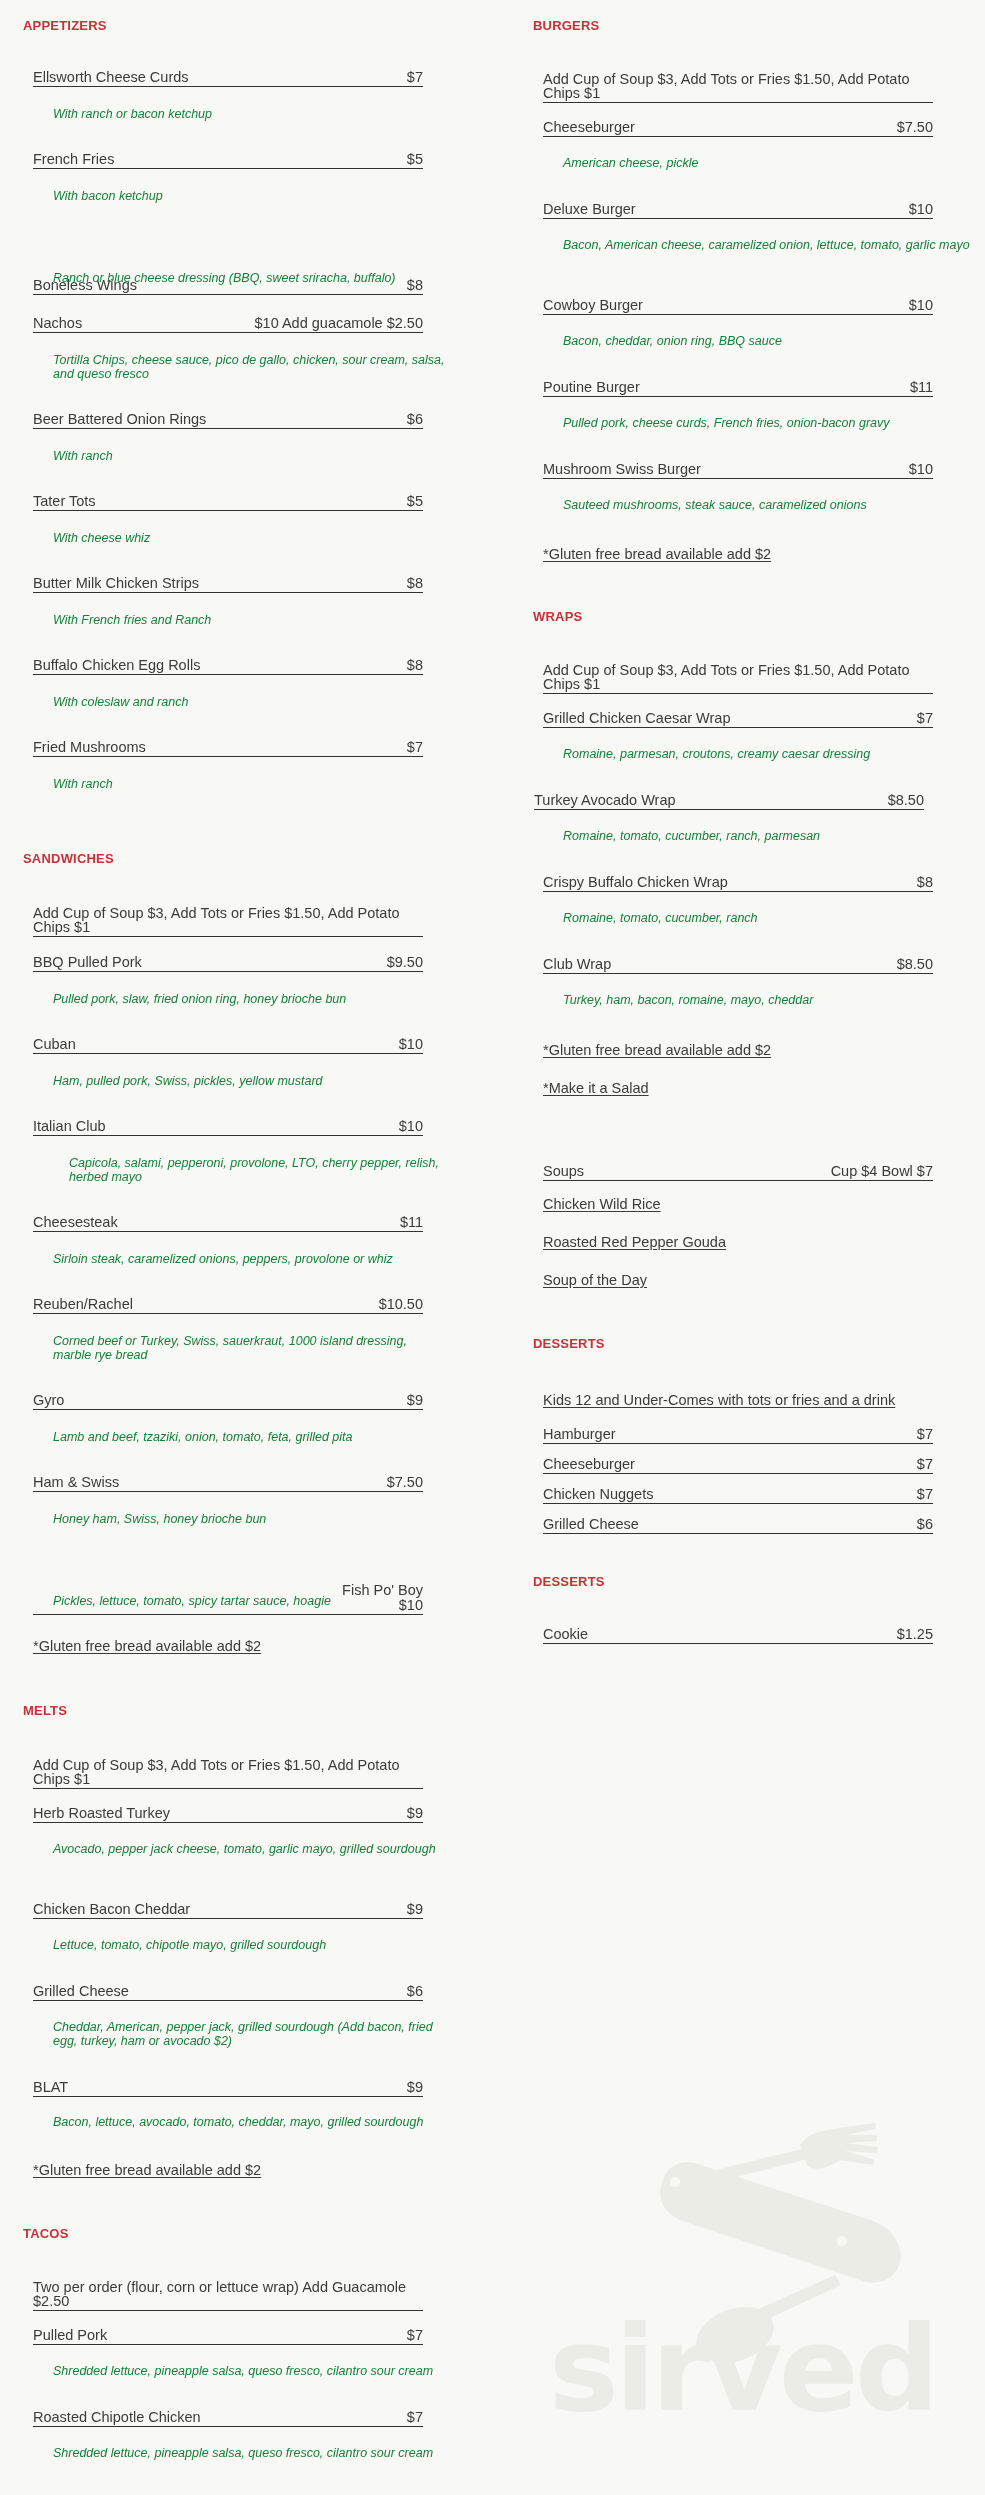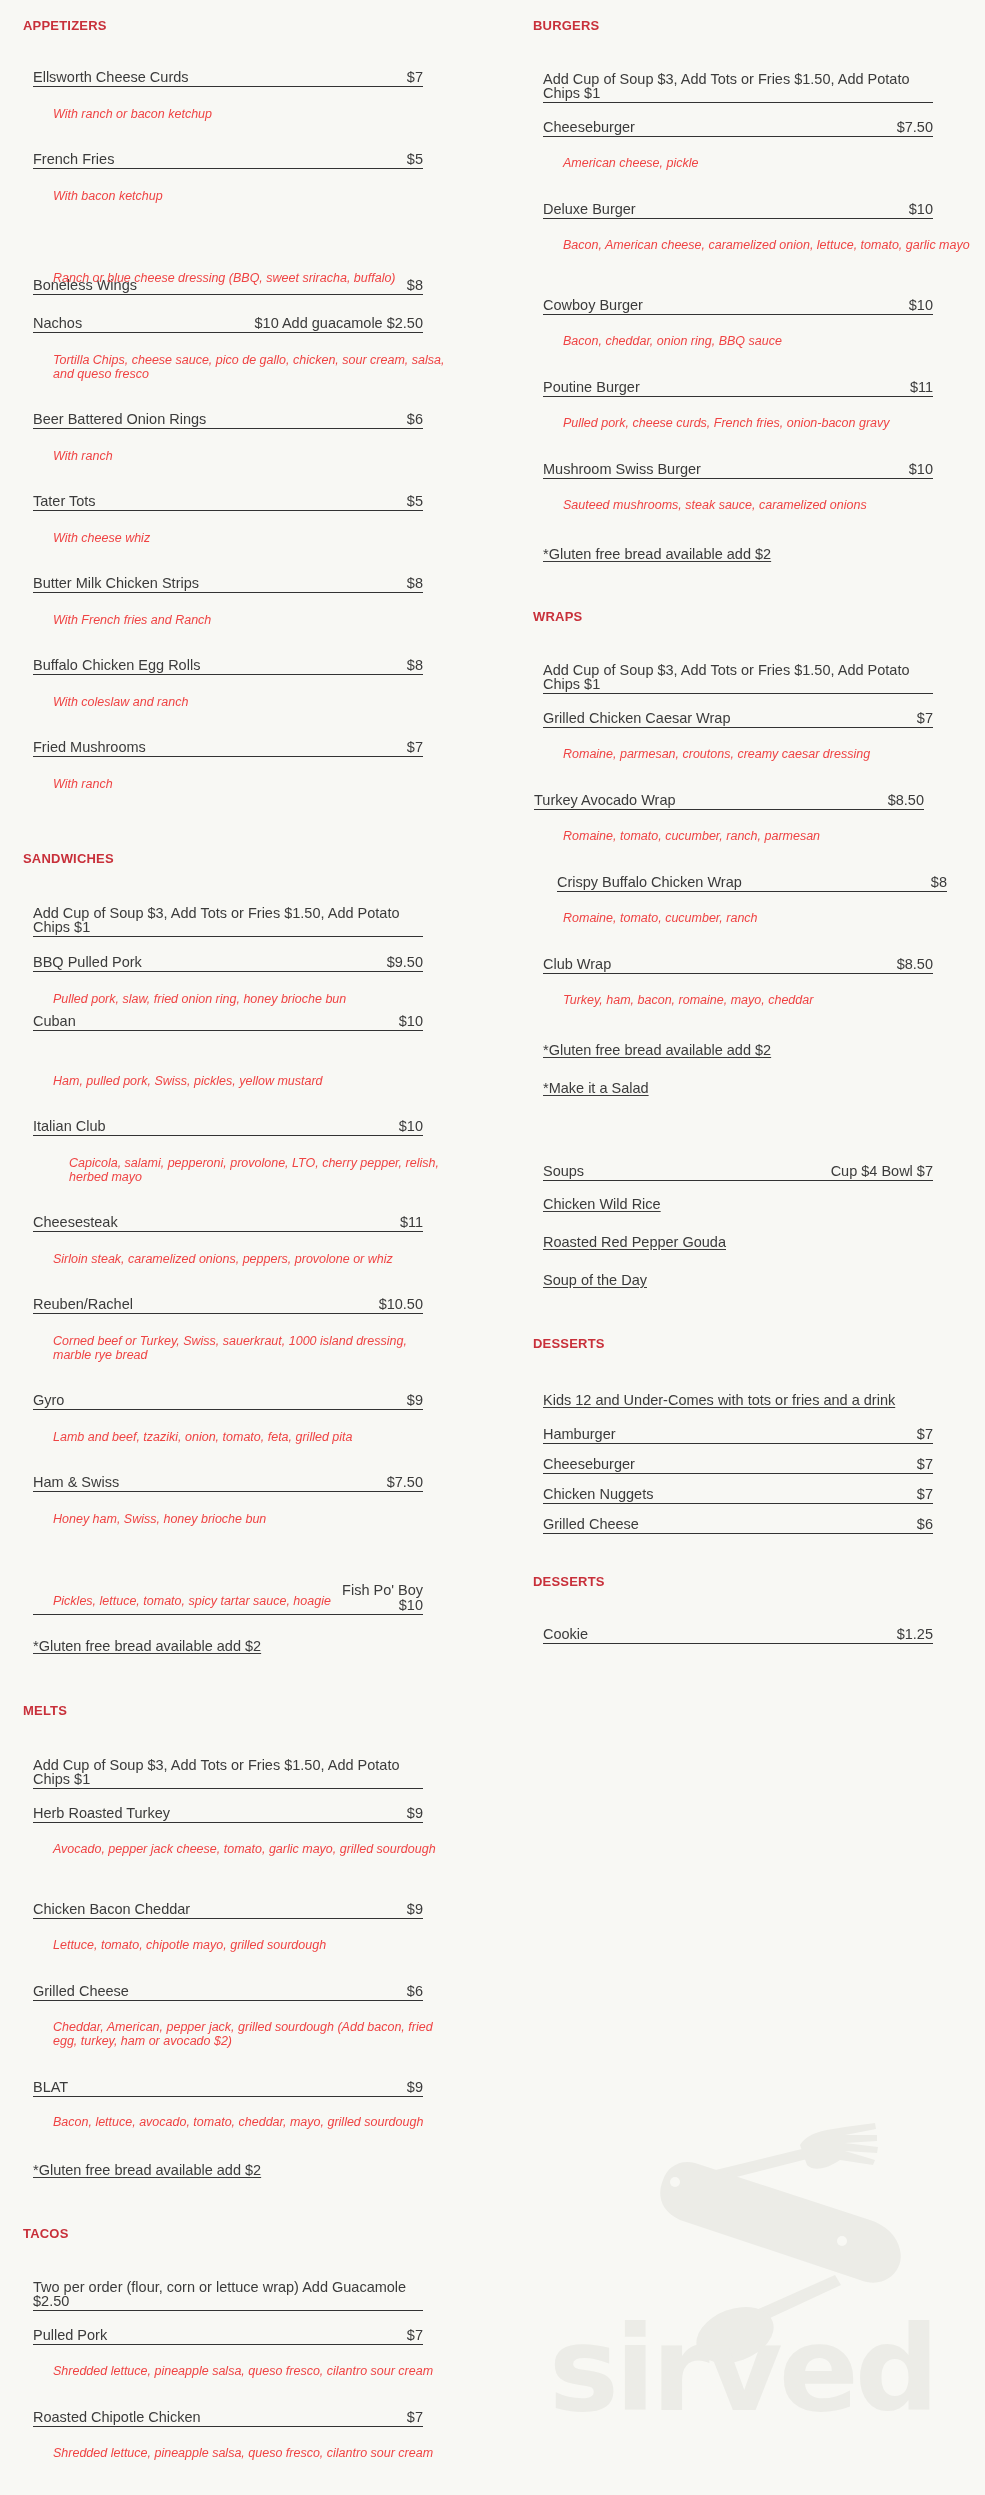--- a/index.html
+++ b/index.html
@@ -24,21 +24,21 @@
   .note-row {
     position:absolute; width:390px; border-bottom:1.5px solid #333;
     font-size:14.5px; line-height:14px; padding-bottom:2px; color:#3b3b3b;
   }
   .link-row {
     position:absolute; font-size:14.5px; line-height:15px; color:#3b3b3b;
     text-decoration:underline; text-underline-offset:2px; cursor:pointer;
   }
   .desc {
     position:absolute; width:395px; font-size:12.5px; font-style:italic;
-    line-height:14px; color:#ef4444;
+    line-height:14px; color:#15803d;
   }
   .logo { position:absolute; left:545px; top:2085px; width:395px; height:330px; }
 </style>
 </head>
 <body>
 
 <div class="col col-left">
 
   <h2 class="sec-title" style="left:23px;top:18px;">APPETIZERS</h2>
 
@@ -98,21 +98,21 @@
 
   <h2 class="sec-title" style="left:23px;top:851px;">SANDWICHES</h2>
   <div class="note-row" style="left:33px;top:906px;">Add Cup of Soup $3, Add Tots or Fries $1.50, Add Potato Chips $1</div>
 
   <div class="item-row" style="left:33px;top:955px;">
     <span>BBQ Pulled Pork</span>
     <span class="price">$9.50</span>
   </div>
   <div class="desc" style="left:53px;top:992px;">Pulled pork, slaw, fried onion ring, honey brioche bun</div>
 
-  <div class="item-row" style="left:33px;top:1014px;">
+  <div class="item-row" style="left:33px;top:1037px;">
     <span>Cuban</span>
     <span class="price">$10</span>
   </div>
   <div class="desc" style="left:53px;top:1074px;">Ham, pulled pork, Swiss, pickles, yellow mustard</div>
 
   <div class="item-row" style="left:33px;top:1119px;">
     <span>Italian Club</span>
     <span class="price">$10</span>
   </div>
   <div class="desc" style="left:69px;top:1156px;">Capicola, salami, pepperoni, provolone, LTO, cherry pepper, relish, herbed mayo</div>
@@ -239,21 +239,21 @@
     <span class="price">$7</span>
   </div>
   <div class="desc" style="left:53px;top:747px;">Romaine, parmesan, croutons, creamy caesar dressing</div>
 
   <div class="item-row" style="left:24px;top:793px;">
     <span>Turkey Avocado Wrap</span>
     <span class="price">$8.50</span>
   </div>
   <div class="desc" style="left:53px;top:829px;">Romaine, tomato, cucumber, ranch, parmesan</div>
 
-  <div class="item-row" style="left:47px;top:875px;">
+  <div class="item-row" style="left:33px;top:875px;">
     <span>Crispy Buffalo Chicken Wrap</span>
     <span class="price">$8</span>
   </div>
   <div class="desc" style="left:53px;top:911px;">Romaine, tomato, cucumber, ranch</div>
 
   <div class="item-row" style="left:33px;top:957px;">
     <span>Club Wrap</span>
     <span class="price">$8.50</span>
   </div>
   <div class="desc" style="left:53px;top:993px;">Turkey, ham, bacon, romaine, mayo, cheddar</div>

